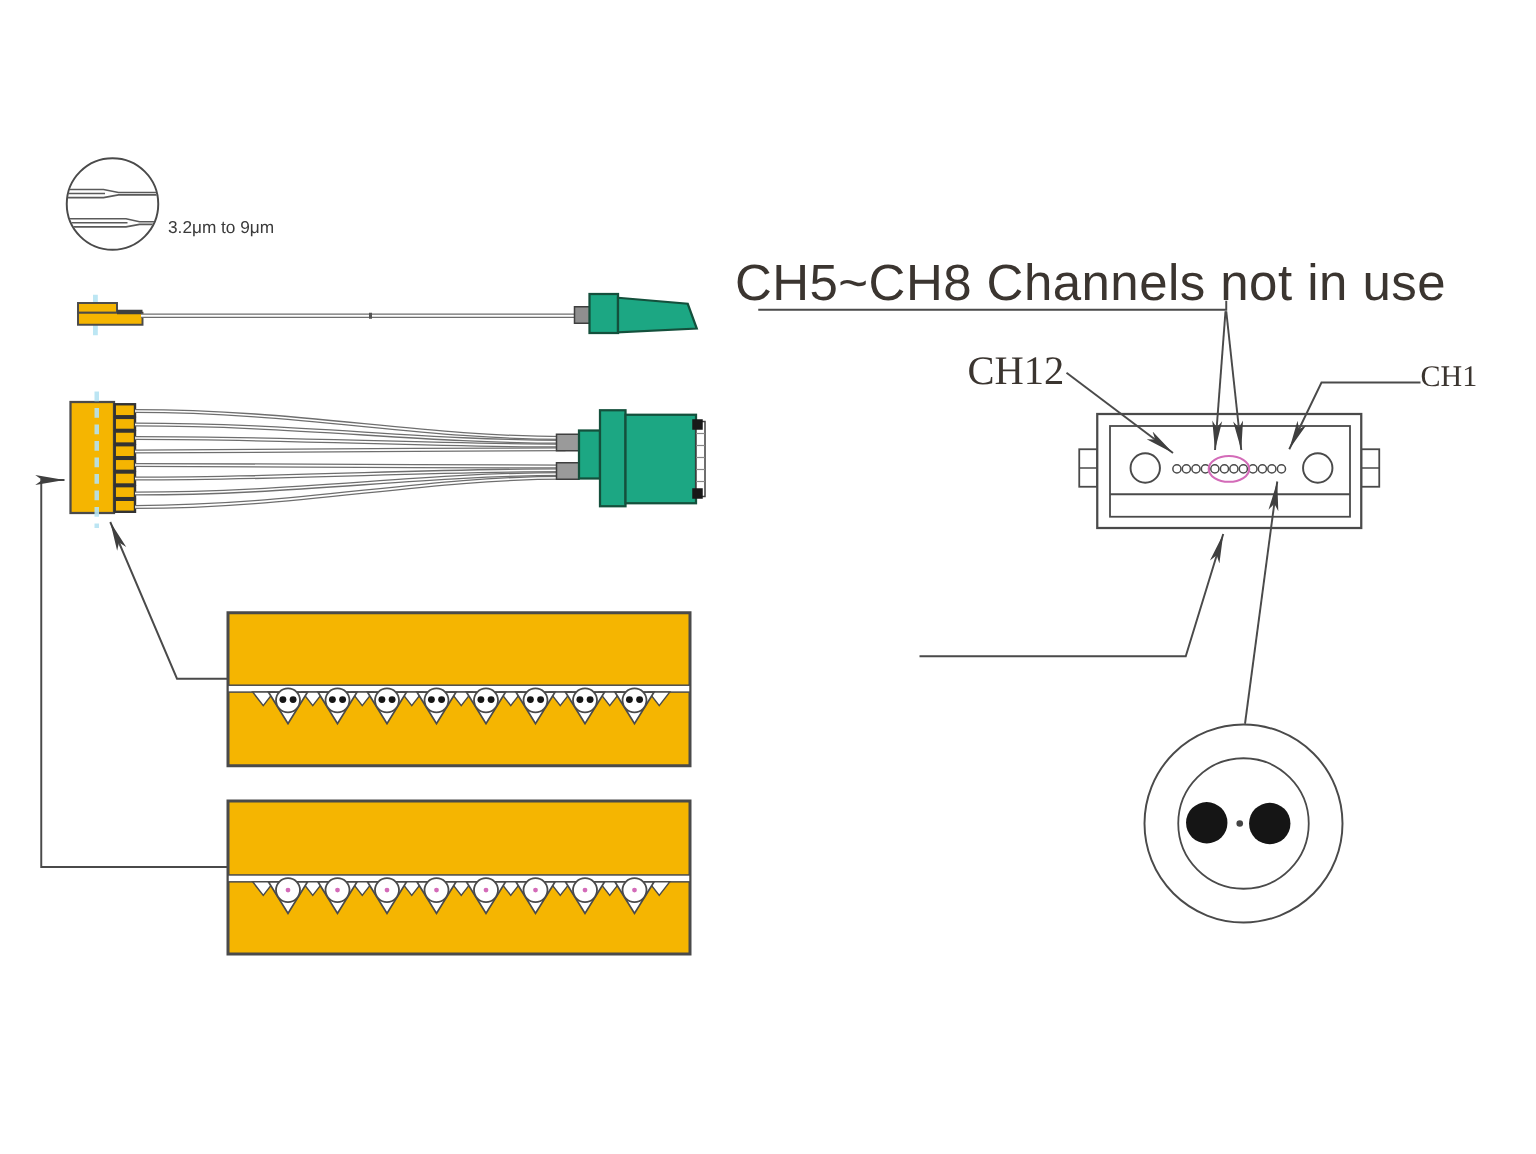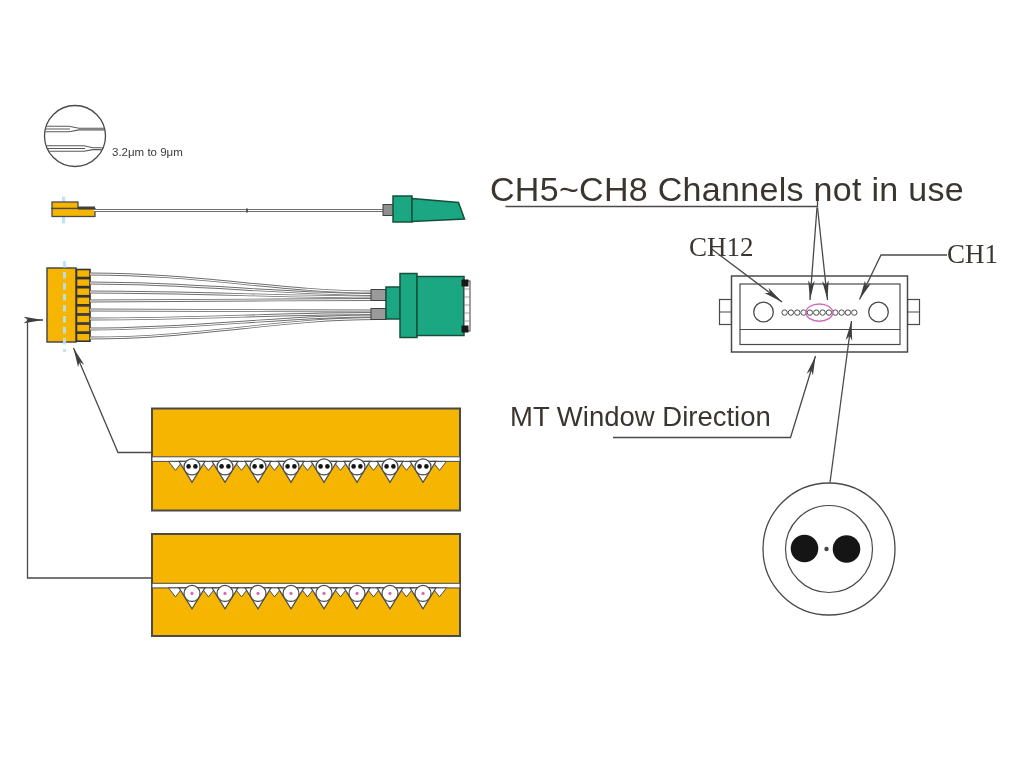--- a/index.html
+++ b/index.html
@@ -10,22 +10,22 @@
   .canvas{
     position:relative;width:1024px;height:769px;background:var(--bg);
     overflow:hidden;font-family:"Liberation Sans",sans-serif;
   }
   svg{position:absolute;left:0;top:0;}
   .lbl{position:absolute;color:var(--text);white-space:nowrap;line-height:1;}
   .lbl.sans{font-family:"Liberation Sans",sans-serif;}
   .lbl.serif{font-family:"Liberation Serif",serif;}
   .taper{left:112px;top:147px;font-size:11.5px;color:#3a3a3a;}
   .note{left:490px;top:172px;font-size:34px;letter-spacing:.3px;}
-  .ch12{left:645px;top:234px;font-size:27px;margin-left:44px;}
-  .ch1{left:947px;top:241px;font-size:27px;}
+  .ch12{left:645px;top:234px;font-size:27px;}
+  .ch1{left:947px;top:241px;font-size:20px;}
   .mtwin{left:510px;top:403px;font-size:27.5px;}
 </style>
 </head>
 <body>
 
 <div class="canvas">
 
 <svg width="1024" height="769" viewBox="0 0 1024 769">
   <defs>
     <marker id="arrow" markerUnits="userSpaceOnUse" markerWidth="22" markerHeight="10" refX="19.5" refY="4" orient="auto">
@@ -225,15 +225,14 @@
     <circle cx="804.5" cy="548.5" r="13.8" fill="#151515"></circle>
     <circle cx="846.5" cy="549" r="13.8" fill="#151515"></circle>
     <circle cx="826.5" cy="549" r="2.2" fill="#444"></circle>
   </g>
 </svg>
 
 <div class="lbl sans taper">3.2μm to 9μm</div>
 <div class="lbl sans note">CH5~CH8 Channels not in use</div>
 <div class="lbl serif ch12">CH12</div>
 <div class="lbl serif ch1">CH1</div>
-<div class="lbl sans mtwin">MT Window Direction</div>
 
 </div>
 
 </body></html>

